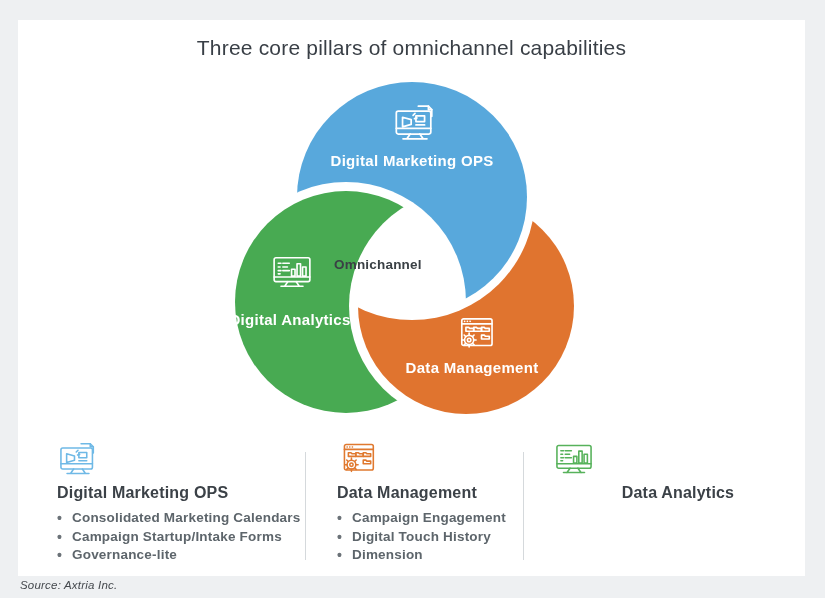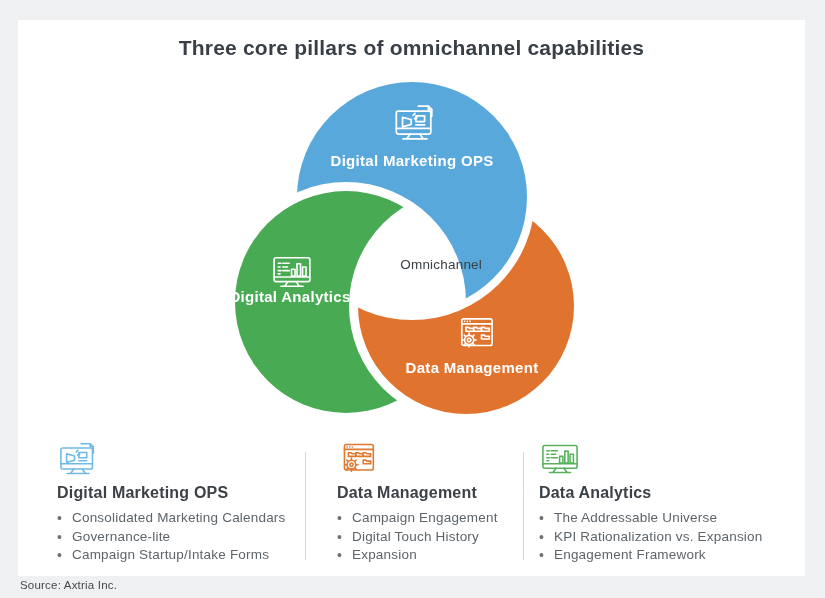--- a/index.html
+++ b/index.html
@@ -3,63 +3,63 @@
 <meta charset="utf-8">
 <style>
   html,body{margin:0;padding:0;}
   .stage{
     position:relative;width:825px;height:598px;background:#eef0f2;
     font-family:"Liberation Sans", sans-serif;overflow:hidden;
   }
   .card{position:absolute;left:18px;top:20px;width:787px;height:556px;background:#ffffff;}
   .title{
     position:absolute;left:0;top:16px;width:787px;text-align:center;
-    font-size:21px;font-weight:700;color:#393f46;letter-spacing:.2px;
+    font-size:21px;font-weight:400;color:#393f46;letter-spacing:.2px;
   }
   
   .venn{position:absolute;left:147px;top:50px;width:520px;height:370px;}
   .venn svg.diagram{position:absolute;left:0;top:0;}
   .circle-label{
     position:absolute;text-align:center;color:#ffffff;font-weight:700;
     font-size:15px;letter-spacing:.3px;line-height:17px;
   }
   .lbl-blue{left:147px;top:82px;width:200px;}
-  .lbl-green{left:25px;top:218px;width:200px;}
+  .lbl-green{left:25px;top:241px;width:200px;}
   .lbl-orange{left:207px;top:289px;width:200px;}
   .center-label{
-    position:absolute;left:157px;top:186px;width:160px;text-align:right;
-    color:#3a4045;font-weight:400;font-size:13.5px;line-height:17px;letter-spacing:.2px;
+    position:absolute;left:169px;top:186px;width:160px;text-align:left;
+    color:#3a4045;font-weight:700;font-size:13.5px;line-height:17px;letter-spacing:.2px;
   }
   .venn-icon{position:absolute;color:#ffffff;}
   .vicon-blue{left:227px;top:30px;width:46px;height:46px;}
   .vicon-green{left:105px;top:180px;width:44px;height:44px;}
   .vicon-orange{left:289px;top:242px;width:44px;height:44px;}
   .venn-icon svg, .pillar-icon svg{display:block;width:100%;height:100%;}
   
   .pillar{position:absolute;top:418px;}
   .pillar-1{left:39px;width:250px;}
   .pillar-2{left:319px;width:180px;}
-  .pillar-3{left:521px;width:250px;}
+  .pillar-3{left:535px;width:250px;text-align:center;}
   .pillar-icon{display:block;width:42px;height:42px;}
   .pillar-heading{
     margin-top:3px;font-size:16px;font-weight:700;color:#3b4147;letter-spacing:.2px;line-height:20px;
   }
-  .pillar-list{list-style:none;margin:6px 0 0 0;padding:0;}
+  .pillar-list{list-style:none;margin:6px 0 0 0;padding:0;font-weight:bold;}
   .pillar-list li{
     position:relative;padding-left:15px;font-size:13.5px;color:#5d656b;
     line-height:18.5px;letter-spacing:.2px;
   }
   .pillar-list li::before{
     content:"\2022";position:absolute;left:0;top:0;color:#6b7278;font-size:14px;
   }
   .divider{position:absolute;top:432px;width:1px;height:108px;background:#d5d9dc;}
   .divider-1{left:287px;}
   .divider-2{left:505px;}
   .source{
-    position:absolute;left:20px;top:579px;font-size:11.5px;color:#44484d;
+    position:absolute;left:20px;top:579px;font-size:11.5px;font-style:italic;color:#44484d;
     letter-spacing:.2px;
   }
   .defs-hidden{position:absolute;width:0;height:0;overflow:hidden;}
 </style>
 </head>
 <body>
 
 <svg class="defs-hidden" aria-hidden="true">
   <defs>
     <symbol id="sym-monitor-megaphone" viewBox="0 0 48 44">
@@ -160,53 +160,48 @@
 
     <div class="pillar pillar-1">
       <span class="pillar-icon" style="color: rgb(111, 185, 230);">
         <svg viewBox="0 0 48 44">
             <use href="#sym-monitor-megaphone"></use>
           </svg>
       </span>
       <div class="pillar-heading">Digital Marketing OPS</div>
       <ul class="pillar-list">
         <li>Consolidated Marketing Calendars</li>
+        <li>Campaign Startup/Intake Forms</li>
         <li>Governance-lite</li>
-        <li>Campaign Startup/Intake Forms</li>
       </ul>
     </div>
 
     <div class="divider divider-1"></div>
 
     <div class="pillar pillar-2">
       <span class="pillar-icon" style="color: rgb(224, 121, 47);">
         <svg viewBox="0 0 48 44">
             <use href="#sym-window-gear"></use>
           </svg>
       </span>
       <div class="pillar-heading">Data Management</div>
       <ul class="pillar-list">
         <li>Campaign Engagement</li>
         <li>Digital Touch History</li>
-        <li>Expansion</li>
+        <li>Dimension</li>
       </ul>
     </div>
 
     <div class="divider divider-2"></div>
 
     <div class="pillar pillar-3">
       <span class="pillar-icon" style="color: rgb(87, 178, 91);">
         <svg viewBox="0 0 48 44">
             <use href="#sym-monitor-chart"></use>
           </svg>
       </span>
       <div class="pillar-heading">Data Analytics</div>
-      <ul class="pillar-list">
-        <li>The Addressable Universe</li>
-        <li>KPI Rationalization vs. Expansion</li>
-        <li>Engagement Framework</li>
-      </ul>
     </div>
 
   </div>
 
   <div class="source">Source: Axtria Inc.</div>
 </div>
 
 </body></html>

